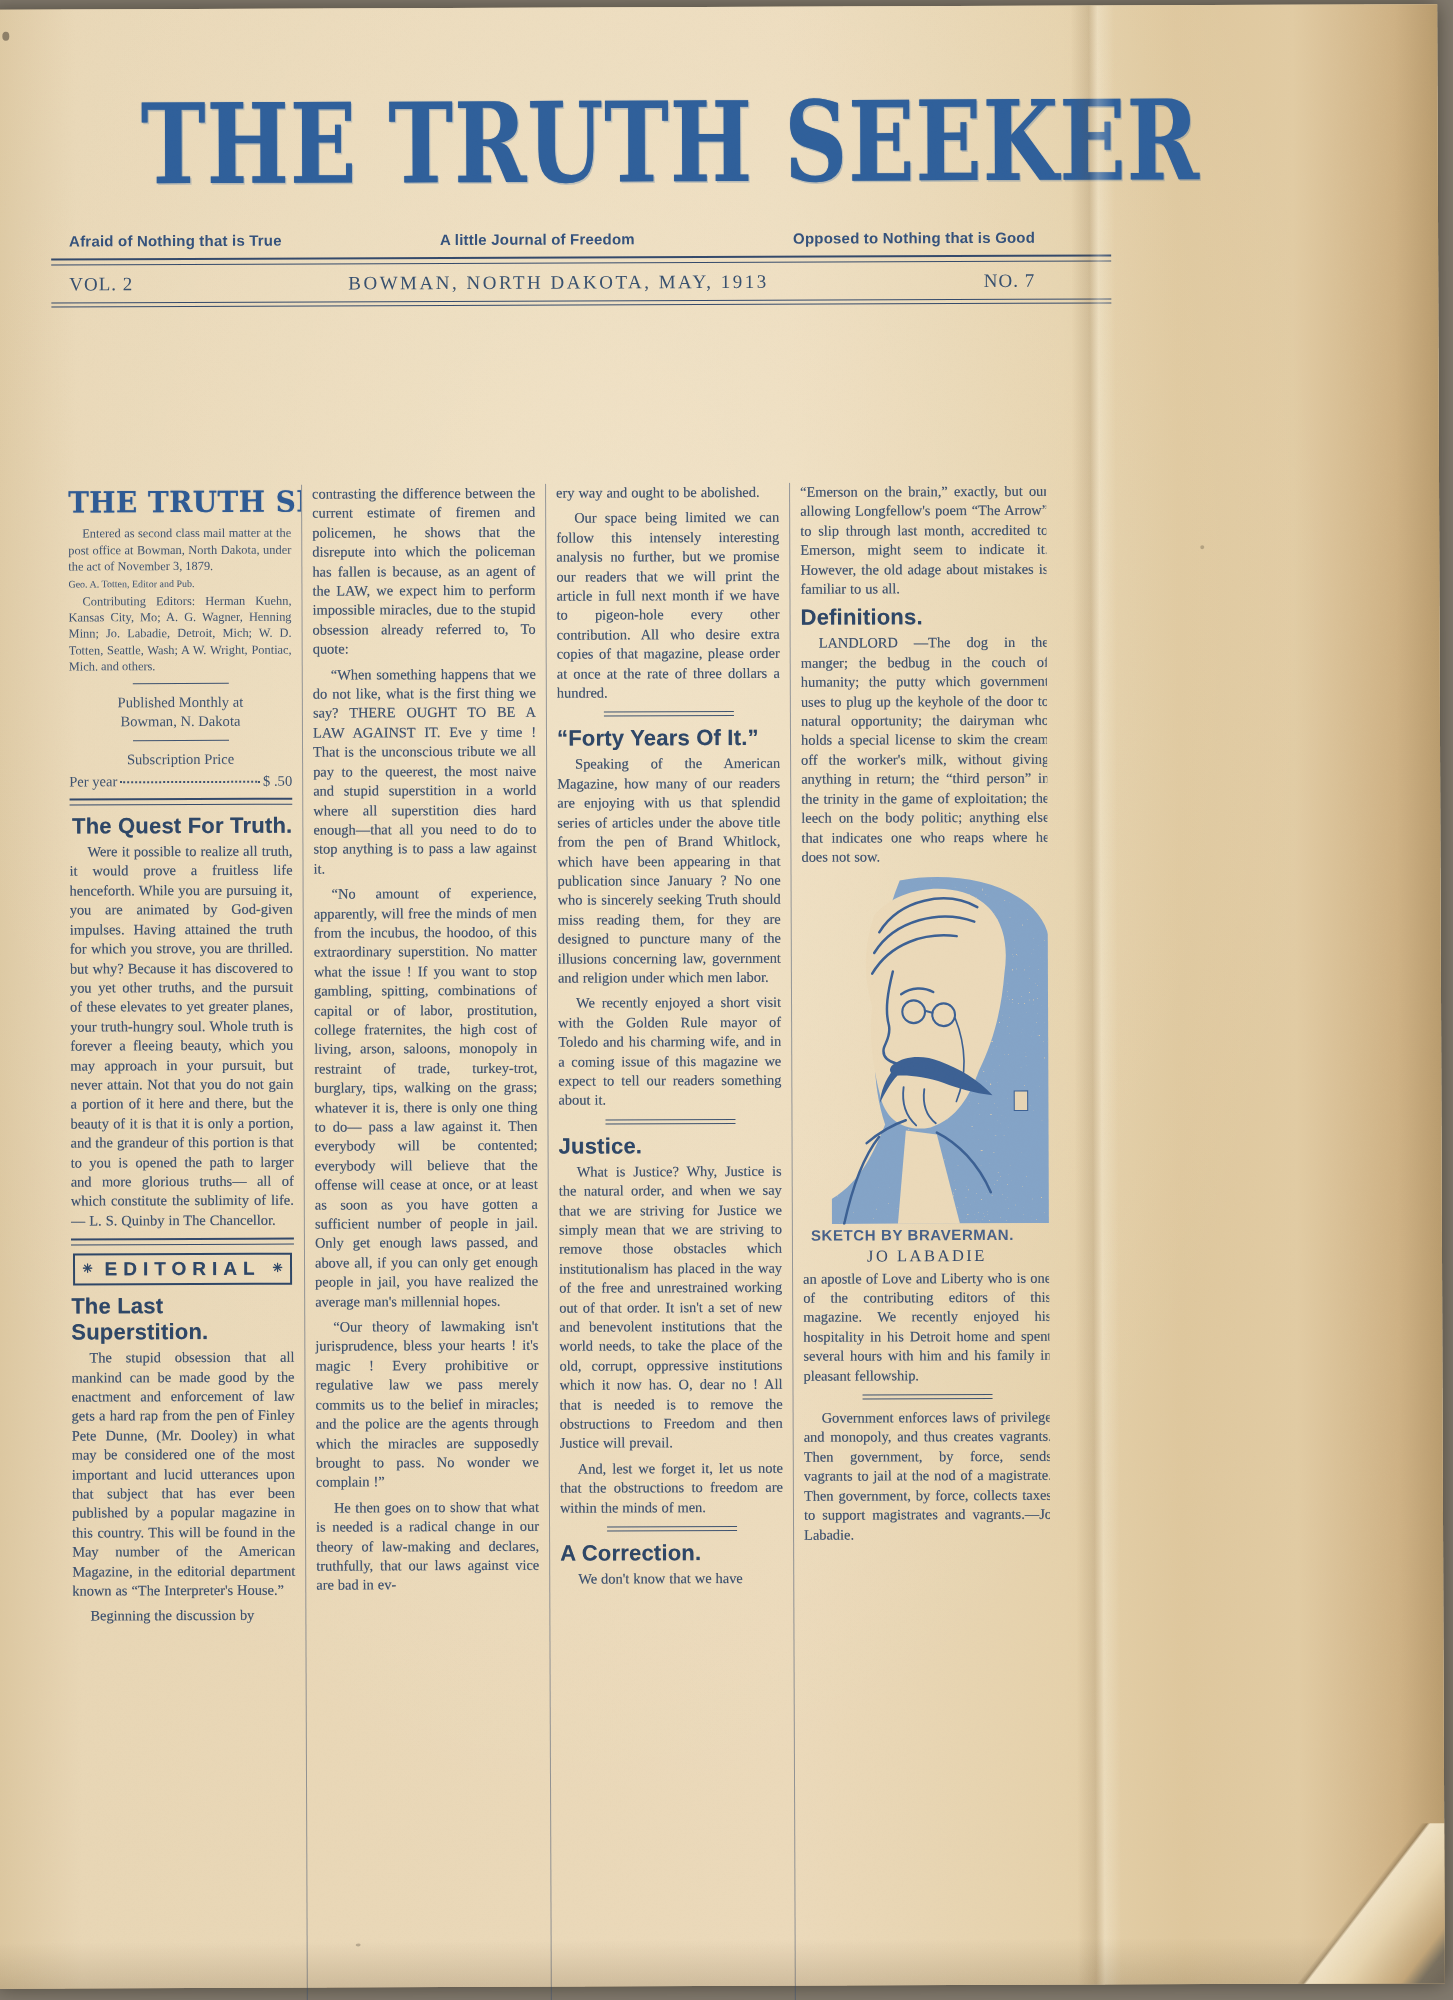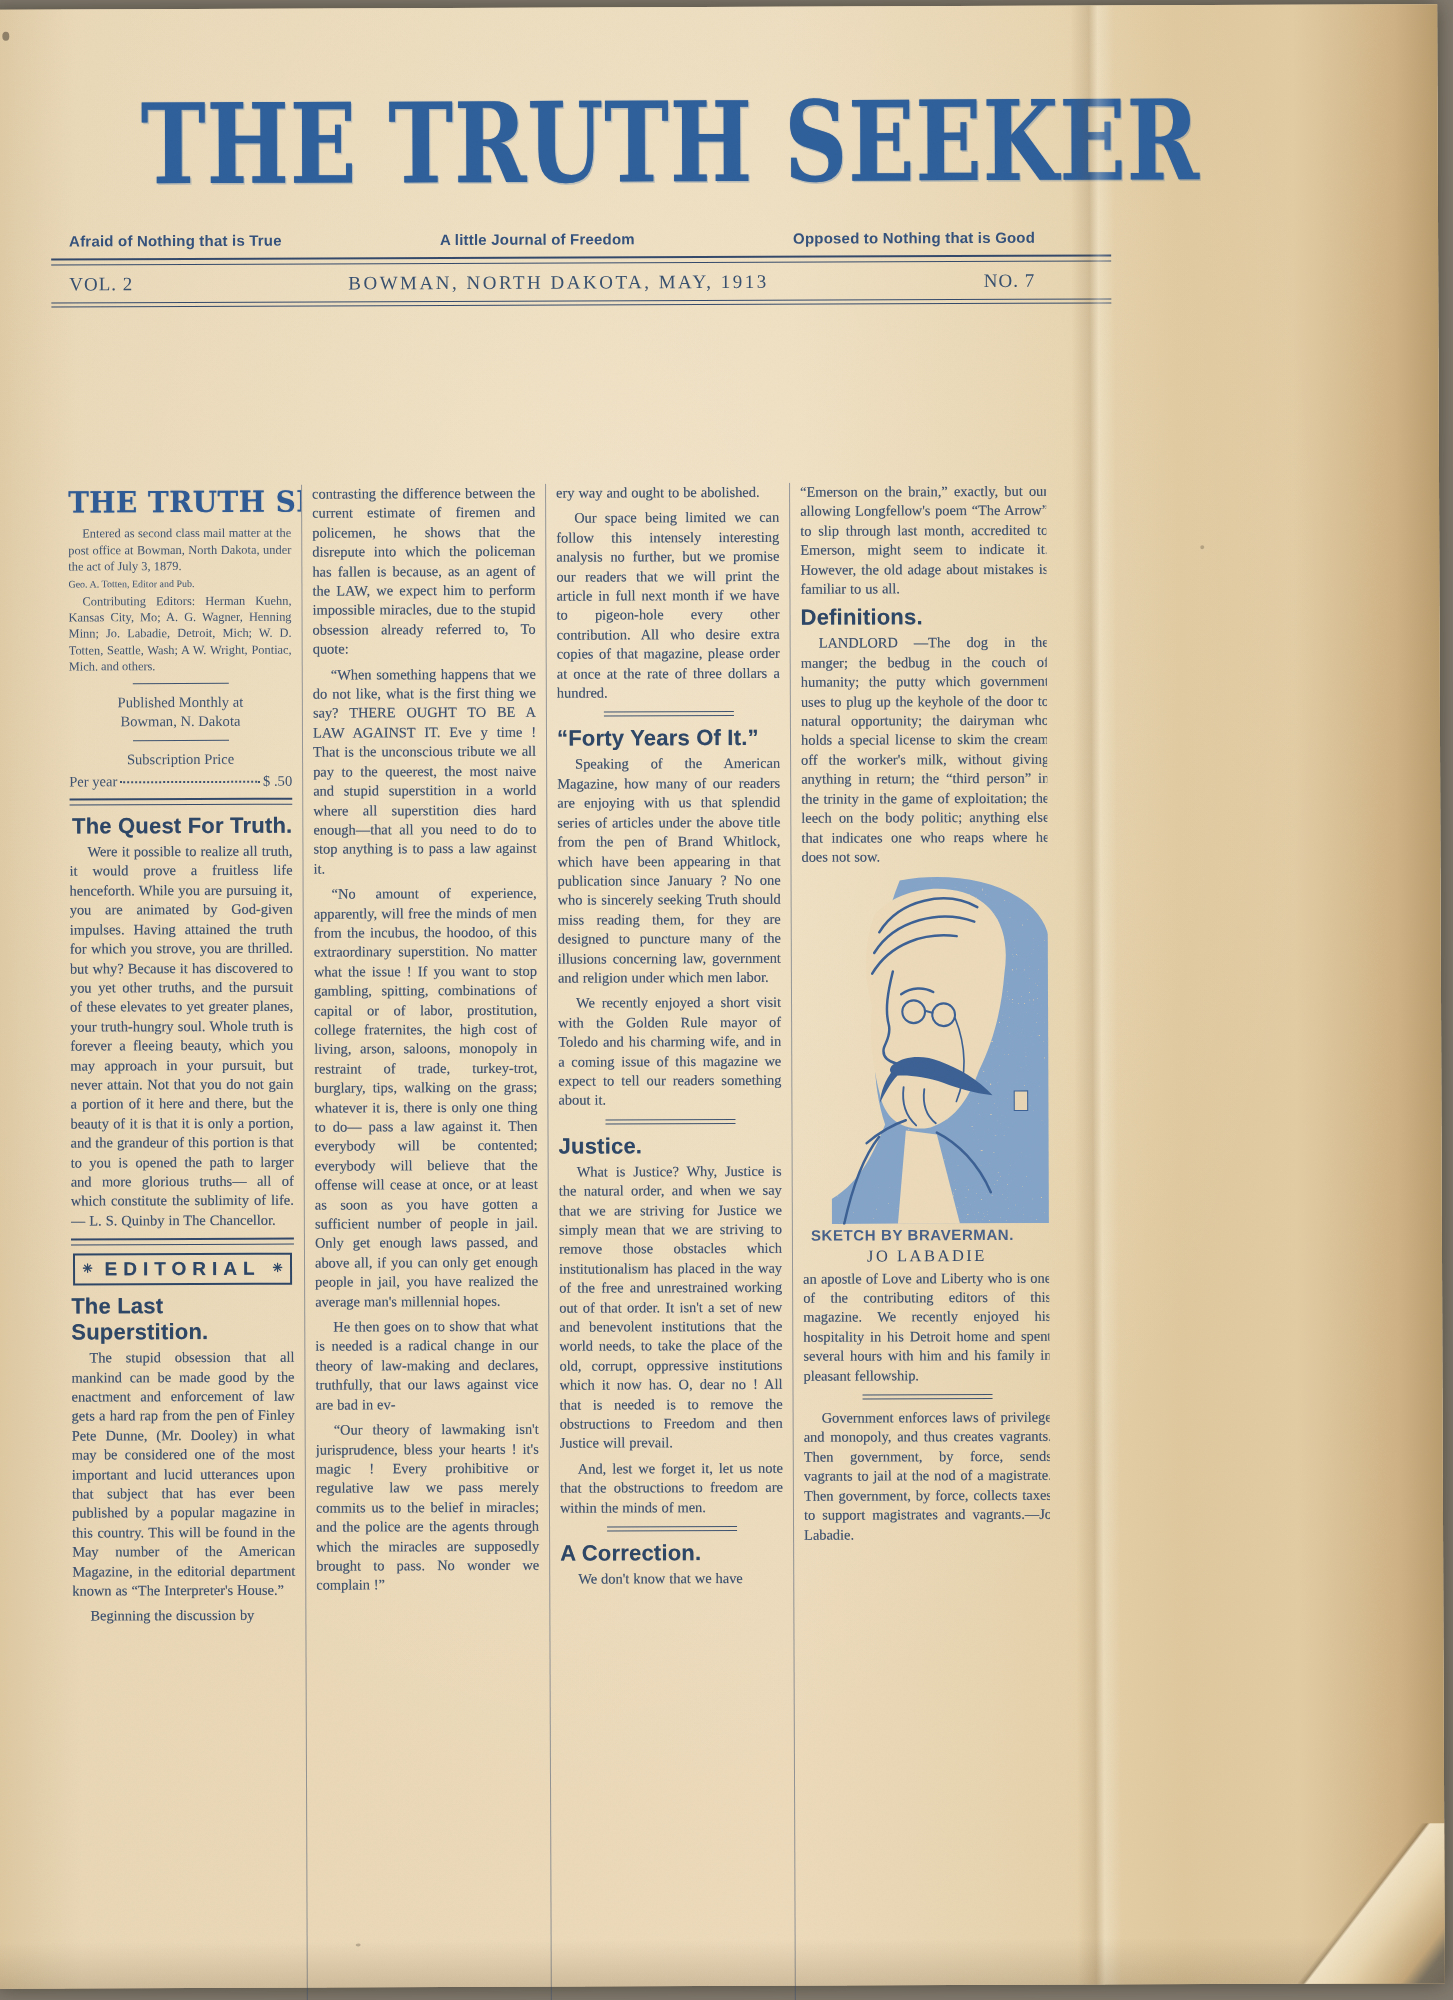--- a/index.html
+++ b/index.html
@@ -113,21 +113,21 @@
         <span>VOL. 2</span>
         <span class="center">BOWMAN, NORTH DAKOTA, MAY, 1913</span>
         <span>NO. 7</span>
       </div>
       <div class="rule2 thin r2"></div>
     </header>
 
     <main class="cols">
       <section class="col c1">
           <div class="nameplate">THE TRUTH SEEKER</div>
-          <p class="fine">Entered as second class mail matter at the post office at Bowman, North Dakota, under the act of July 3, 1879.</p>
+          <p class="fine">Entered as second class mail matter at the post office at Bowman, North Dakota, under the act of November 3, 1879.</p>
           <div class="byline">Geo. A. Totten, Editor and Pub.</div>
           <p class="fine">Contributing Editors: Herman Kuehn, Kansas City, Mo; A. G. Wagner, Henning Minn; Jo. Labadie, Detroit, Mich; W. D. Totten, Seattle, Wash; A W. Wright, Pontiac, Mich. and others.</p>
           <div class="rule-s"></div>
           <div class="centerlines">
             <div>Published Monthly at</div>
             <div>Bowman, N. Dakota</div>
           </div>
           <div class="rule-s"></div>
           <div class="centerlines">
             <div>Subscription Price</div>
@@ -147,22 +147,22 @@
             <span class="orn">✳</span>
           </div>
           <div class="h">The Last Superstition.</div>
           <p class="p">The stupid obsession that all mankind can be made good by the enactment and enforcement of law gets a hard rap from the pen of Finley Pete Dunne, (Mr. Dooley) in what may be considered one of the most important and lucid utterances upon that subject that has ever been published by a popular magazine in this country. This will be found in the May number of the American Magazine, in the editorial department known as “The Interpreter's House.”</p>
           <p class="p">Beginning the discussion by</p>
         </section>
       <section class="col c2">
           <p class="p noindent">contrasting the difference between the current estimate of firemen and policemen, he shows that the disrepute into which the policeman has fallen is because, as an agent of the LAW, we expect him to perform impossible miracles, due to the stupid obsession already referred to, To quote:</p>
           <p class="p">“When something happens that we do not like, what is the first thing we say? THERE OUGHT TO BE A LAW AGAINST IT. Eve y time ! That is the unconscious tribute we all pay to the queerest, the most naive and stupid superstition in a world where all superstition dies hard enough—that all you need to do to stop anything is to pass a law against it.</p>
           <p class="p">“No amount of experience, apparently, will free the minds of men from the incubus, the hoodoo, of this extraordinary superstition. No matter what the issue ! If you want to stop gambling, spitting, combinations of capital or of labor, prostitution, college fraternites, the high cost of living, arson, saloons, monopoly in restraint of trade, turkey-trot, burglary, tips, walking on the grass; whatever it is, there is only one thing to do— pass a law against it. Then everybody will be contented; everybody will believe that the offense will cease at once, or at least as soon as you have gotten a sufficient number of people in jail. Only get enough laws passed, and above all, if you can only get enough people in jail, you have realized the average man's millennial hopes.</p>
+          <p class="p">“Our theory of lawmaking isn't jurisprudence, bless your hearts ! it's magic ! Every prohibitive or regulative law we pass merely commits us to the belief in miracles; and the police are the agents through which the miracles are supposedly brought to pass. No wonder we complain !”</p>
           <p class="p">He then goes on to show that what is needed is a radical change in our theory of law-making and declares, truthfully, that our laws against vice are bad in ev-</p>
-          <p class="p">“Our theory of lawmaking isn't jurisprudence, bless your hearts ! it's magic ! Every prohibitive or regulative law we pass merely commits us to the belief in miracles; and the police are the agents through which the miracles are supposedly brought to pass. No wonder we complain !”</p>
         </section>
       <section class="col c3">
           <p class="p noindent">ery way and ought to be abolished.</p>
           <p class="p">Our space being limited we can follow this intensely interesting analysis no further, but we promise our readers that we will print the article in full next month if we have to pigeon-hole every other contribution. All who desire extra copies of that magazine, please order at once at the rate of three dollars a hundred.</p>
           <div class="rule-d"></div>
           <div class="h">“Forty Years Of It.”</div>
           <p class="p">Speaking of the American Magazine, how many of our readers are enjoying with us that splendid series of articles under the above title from the pen of Brand Whitlock, which have been appearing in that publication since January ? No one who is sincerely seeking Truth should miss reading them, for they are designed to puncture many of the illusions concerning law, government and religion under which men labor.</p>
           <p class="p">We recently enjoyed a short visit with the Golden Rule mayor of Toledo and his charming wife, and in a coming issue of this magazine we expect to tell our readers something about it.</p>
           <div class="rule-d"></div>
           <div class="h">Justice.</div>

